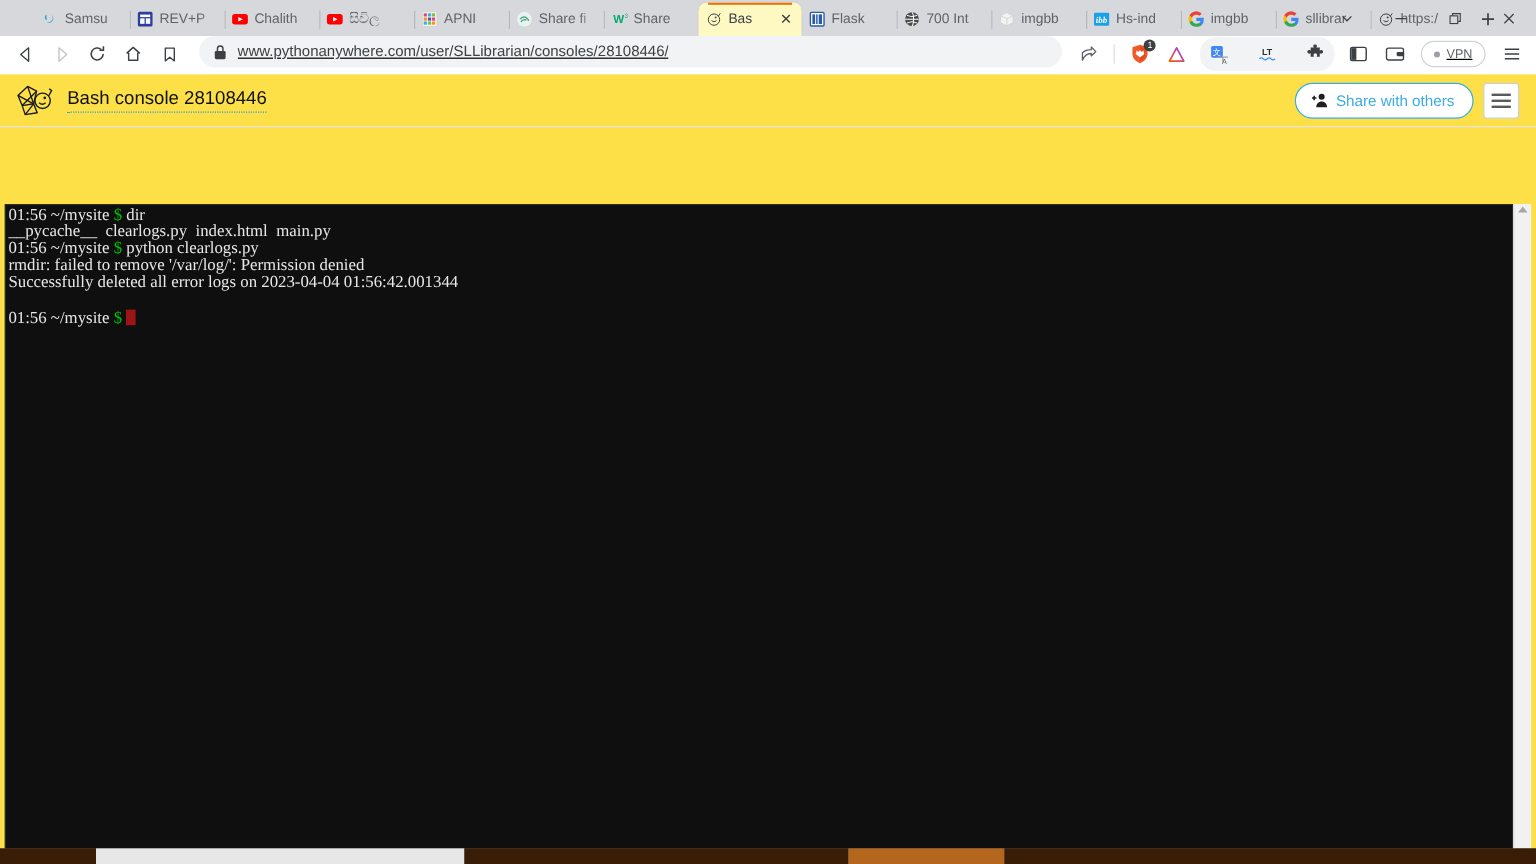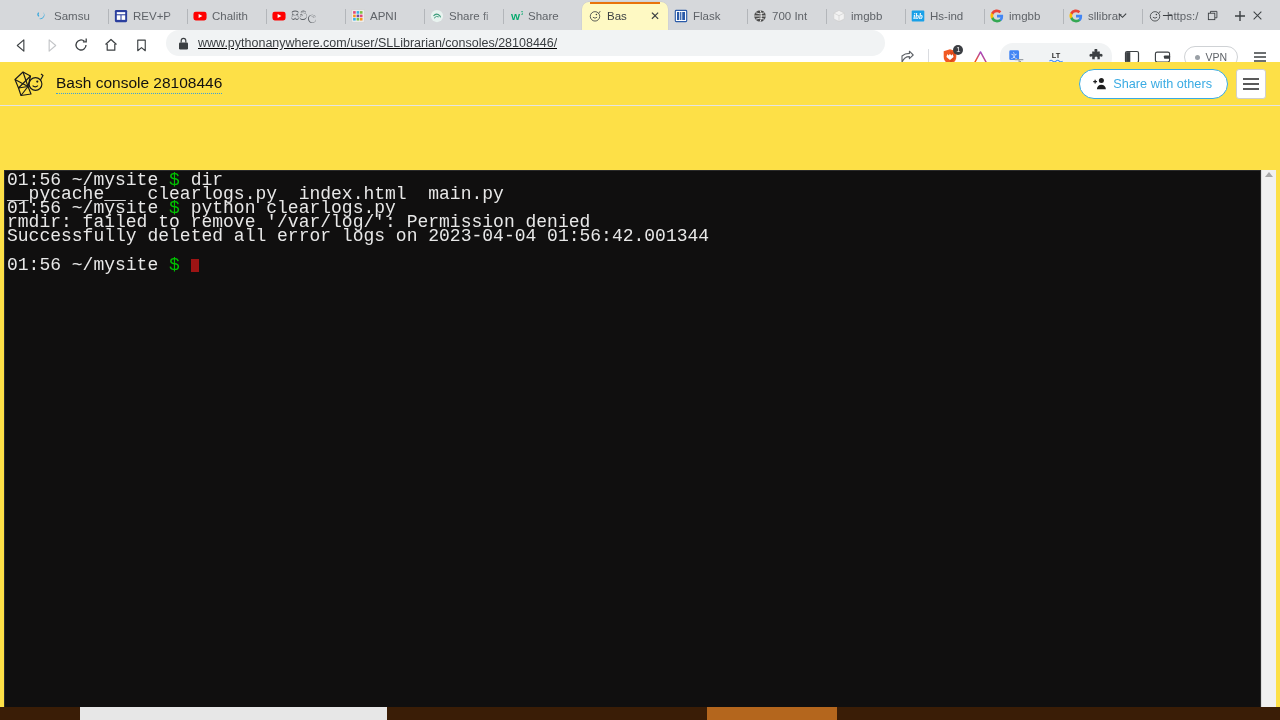--- a/index.html
+++ b/index.html
@@ -94,21 +94,21 @@
   .tbicons { display:flex; align-items:center; gap: 2px; margin-left: auto; }
   .tbicon { width: 28px; height: 28px; display:flex;
             align-items:center; justify-content:center; position:relative; }
   .extgroup {
     display:flex; align-items:center;
     background:#f1f3f4; border-radius: 13px; padding: 0 2px; margin: 0 4px; gap: 12px;
   }
   .vpnpill {
     height: 22px; padding: 0 10px; border-radius: 11px;
     border: 1px solid #cfd2d5; display:flex; align-items:center; gap:5px;
-    font-size: 10.5px; color:#5f6368; margin: 16px 6px;
+    font-size: 10.5px; color:#5f6368; margin: 4px 6px;
   }
   .vpndot { width:5px; height:5px; border-radius:50%; background:#9aa0a6; }
   .divider-v { width:1px; height:16px; background:#dadce0; margin: 0 5px; }
   .badge {
     position:absolute; top: 2px; right: 1px;
     background:#3b3e43; color:#fff; font-size:7.5px; line-height:10px;
     min-width:10px; height:10px; border-radius:5px; text-align:center;
     padding: 0 1.5px; font-family:"Liberation Sans", sans-serif;
   }
 
@@ -145,22 +145,22 @@
     display:flex;
   }
   .console {
     flex: 1 1 auto;
     background:#100f0f;
     border: 1px solid #2a2a2a;
     overflow:hidden;
     padding: 2px 0 0 2px;
   }
   .term {
-    font-family: Liberation Mono, monospace;
-    font-size: 18px; line-height: 14.1px;
+    font-family: Liberation Serif, serif;
+    font-size: 14px; line-height: 14.1px;
     color:#e8e8e8; white-space: pre;
     letter-spacing: 0px;
   }
   .term .g { color:#00c000; }
   .cursor {
     display:inline-block; width: 8px; height: 13px;
     background:#9d1414; vertical-align: -2px;
   }
 
   .scrollbar {

